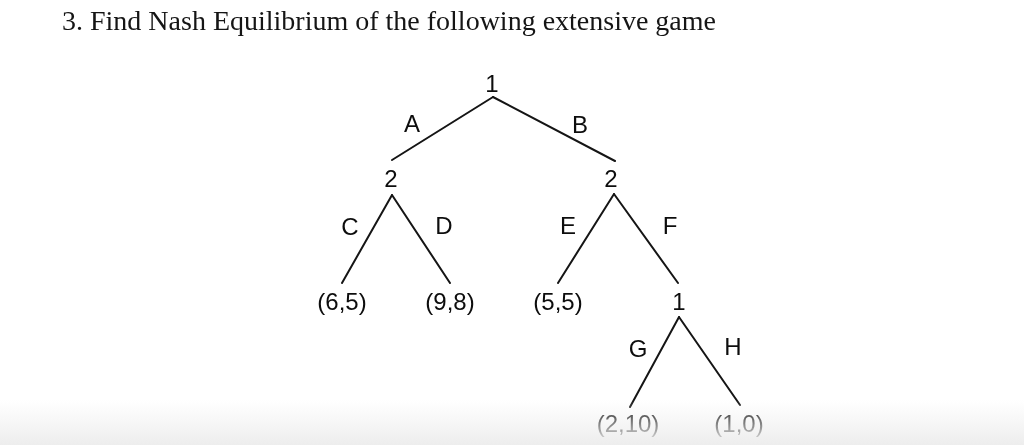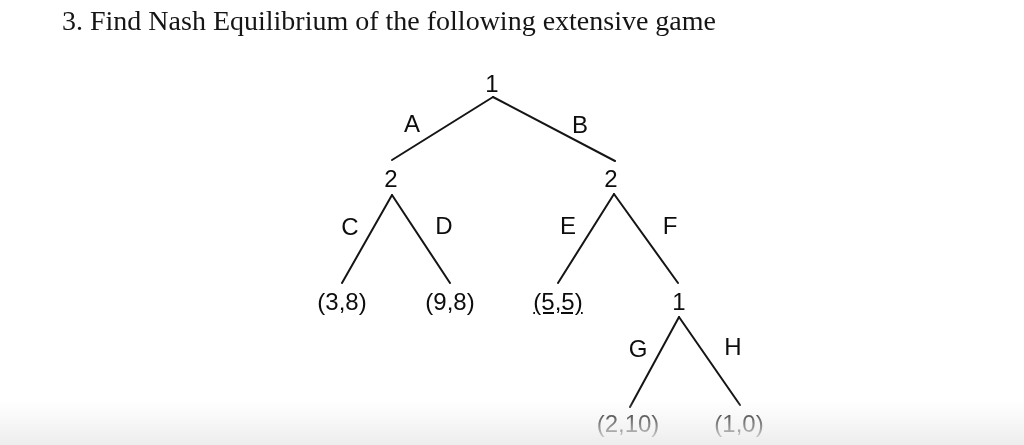--- a/index.html
+++ b/index.html
@@ -76,21 +76,21 @@
 
     <span class="tlabel" style="left:412px; top:124px;">A</span>
     <span class="tlabel" style="left:580px; top:125px;">B</span>
     <span class="tlabel" style="left:350px; top:227px;">C</span>
     <span class="tlabel" style="left:444px; top:226px;">D</span>
     <span class="tlabel" style="left:568px; top:226px;">E</span>
     <span class="tlabel" style="left:670px; top:226px;">F</span>
     <span class="tlabel" style="left:638px; top:349px;">G</span>
     <span class="tlabel" style="left:733px; top:347px;">H</span>
 
-    <span class="tlabel" style="left:342px; top:302px;">(3,8)</span>
+    <span class="tlabel" style="left:342px; top:302px;">(6,5)</span>
     <span class="tlabel" style="left:450px; top:302px;">(9,8)</span>
-    <span class="tlabel" style="left:558px; top:302px;text-decoration:underline;">(5,5)</span>
+    <span class="tlabel" style="left:558px; top:302px;">(5,5)</span>
     <span class="tlabel" style="left:628px; top:424px;">(2,10)</span>
     <span class="tlabel" style="left:739px; top:424px;">(1,0)</span>
   </div>
 
   <div class="page-bottom-shade"></div>
 </div>
 
 </body></html>

